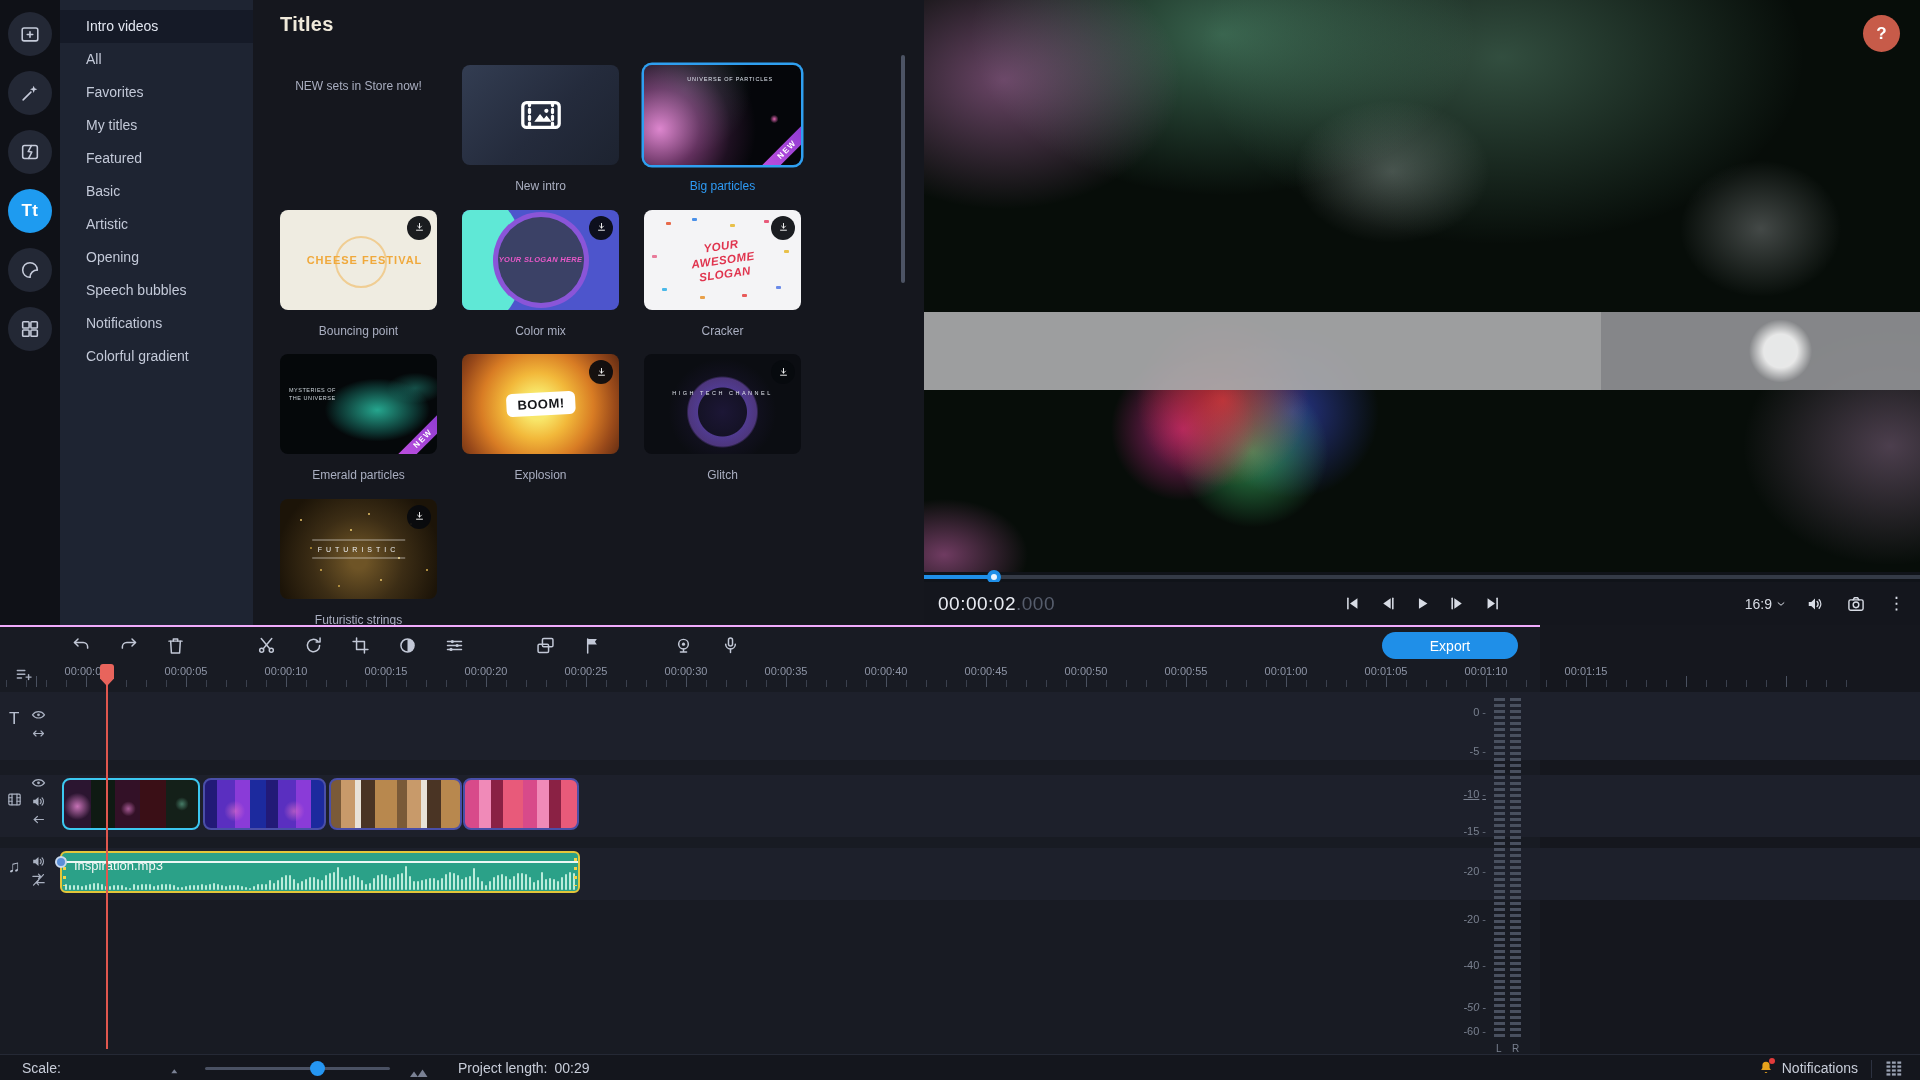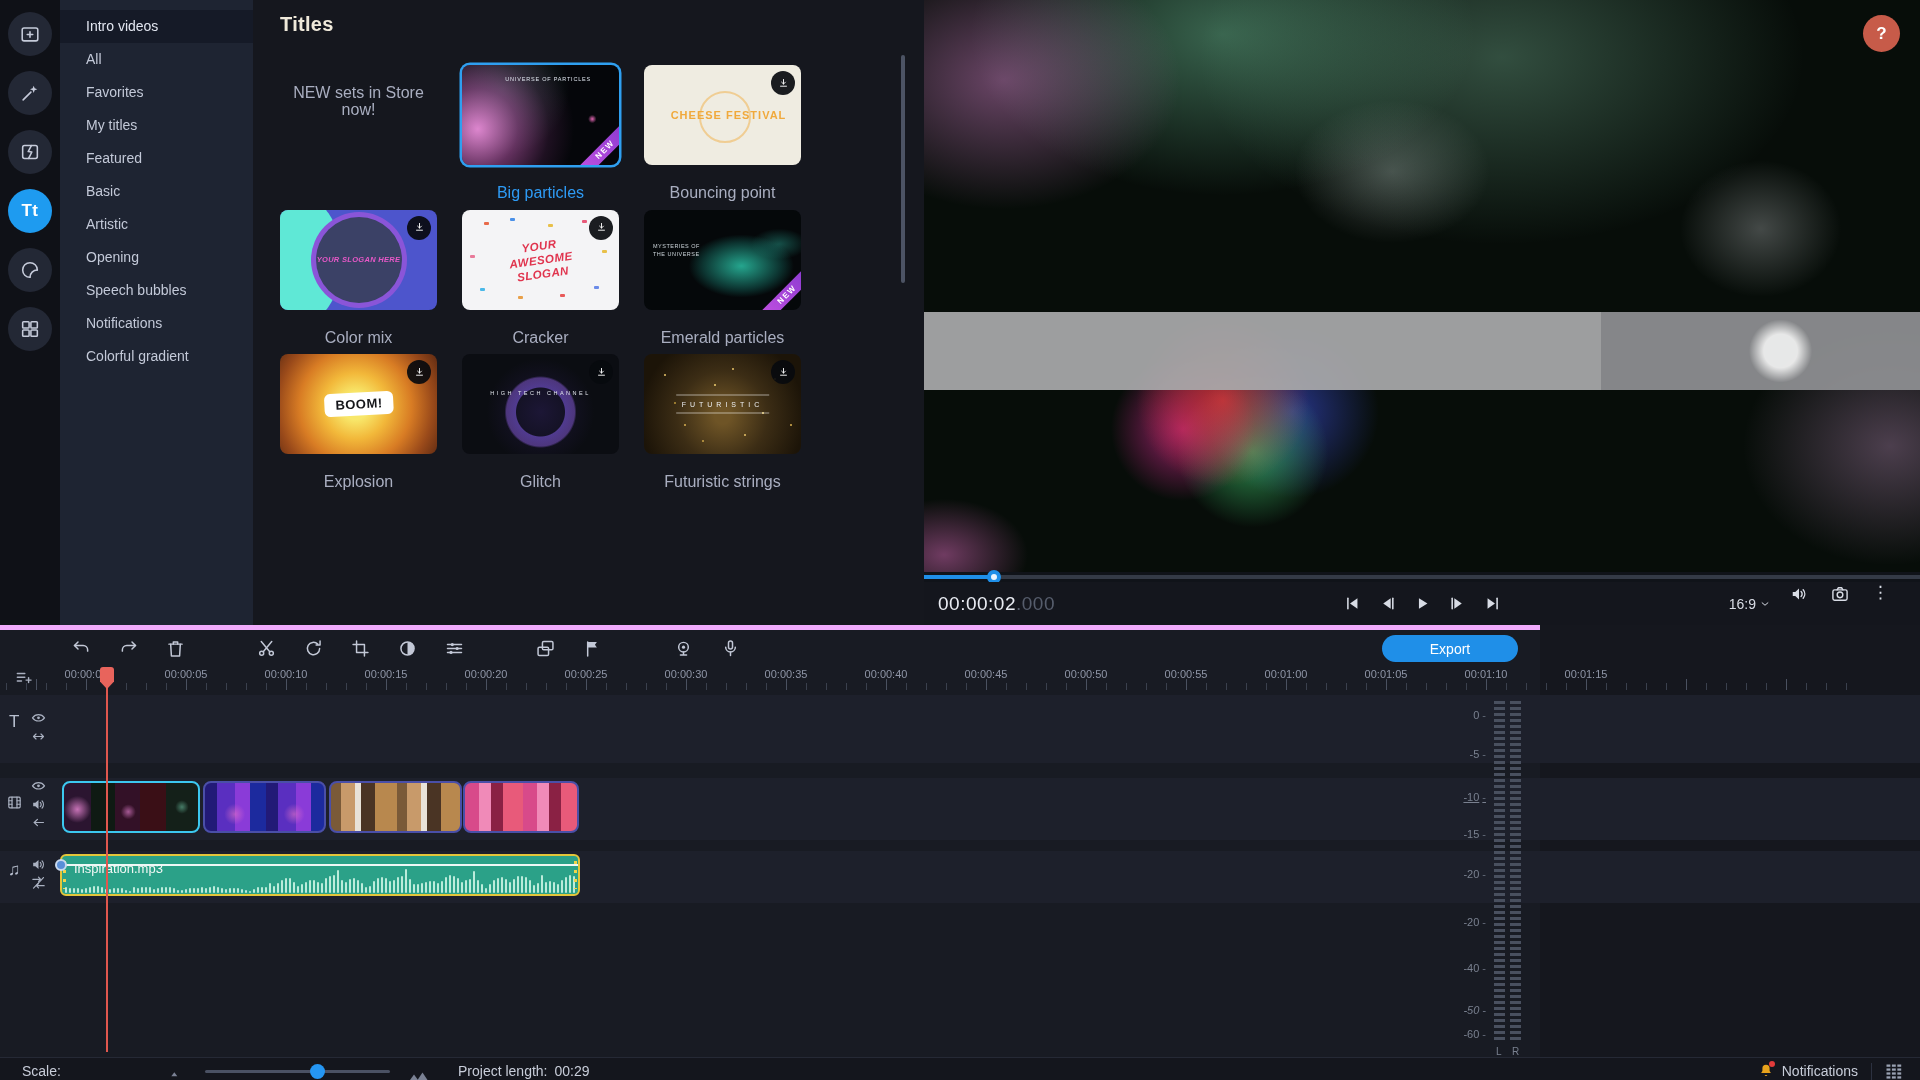--- a/index.html
+++ b/index.html
@@ -18,21 +18,21 @@
   #catpanel{position:absolute;left:60px;top:0;width:193px;height:625px;background:#1e2432;padding-top:10px}
   .cat-item{height:33px;line-height:33px;padding-left:26px;font-size:14px;color:#c3c9d8;cursor:pointer;white-space:nowrap}
   .cat-item.selected{background:#151a27;color:#e2e6f0}
 
   
   #grid-area{position:absolute;left:253px;top:0;width:671px;height:625px;background:#15171e;overflow:hidden}
   #titles-header{position:absolute;left:27px;top:13px;font-size:20px;font-weight:bold;color:#efe9da;letter-spacing:.3px}
   #cards{position:absolute;left:27px;top:65px;display:grid;grid-template-columns:repeat(3,157px);column-gap:25px;grid-auto-rows:144.5px}
   .card{width:157px;cursor:pointer}
   .thumb{width:157px;height:100px;border-radius:8px;position:relative;overflow:hidden;background:#20242e}
-  .card-label{margin-top:19px;text-align:center;font-size:16px;line-height:17px;color:#a9aec0}
+  .card-label{margin-top:13px;text-align:center;font-size:12px;line-height:17px;color:#a9aec0}
   .card.selected .thumb{box-shadow:0 0 0 2.5px #2f9ff0}
   .card.selected .card-label{color:#2e9bf5}
   .dl-badge{position:absolute;top:6px;right:6px;width:24px;height:24px;border-radius:50%;background:rgba(8,10,14,.92);color:#fff;display:flex;align-items:center;justify-content:center;z-index:4}
   .dl-badge svg{width:13px;height:13px}
   .ribbon{position:absolute;right:-19px;bottom:9px;width:66px;transform:rotate(-45deg);background:linear-gradient(90deg,#c050e0,#8a3ad0);color:#fff;font-size:8px;font-weight:bold;letter-spacing:1.5px;text-align:center;padding:2px 0;z-index:3}
   #grid-scrollbar{position:absolute;left:648px;top:55px;width:4px;height:228px;background:#4c5364;border-radius:2px;cursor:pointer}
 
   
   .thumb-vhs{background:radial-gradient(circle at 50% 45%,#39306b 0%,#241c4a 42%,#13102a 74%,#0b0a1a 100%)}
   .thumb-vhs::before{content:"";position:absolute;inset:0;background:
@@ -116,29 +116,29 @@
   #help-btn{position:absolute;right:20px;top:15px;width:37px;height:37px;border-radius:50%;background:#c75b49;color:#fff;font-size:17px;font-weight:bold;display:flex;align-items:center;justify-content:center;cursor:pointer}
   #seekbar{position:absolute;left:0;top:575px;width:996px;height:4px;background:#343a46;cursor:pointer}
   #seek-progress{height:100%;background:#1f8fe8}
   #seek-handle{position:absolute;top:-5px;width:14px;height:14px;border-radius:50%;background:#eaf4fd;border:4px solid #1f8fe8;cursor:pointer}
   #pv-controls{position:absolute;left:0;top:582px;width:996px;height:43px;background:#14161d;display:flex;align-items:center}
   #timecode{margin-left:14px;font-size:19px;color:#e9ecf3;letter-spacing:.5px}
   #timecode .ms{color:#565d6c}
   #playback{position:absolute;left:50%;transform:translateX(-50%);display:flex;gap:9px;align-items:center}
   .pb-btn{width:26px;height:26px;display:flex;align-items:center;justify-content:center;color:#d8dce5;cursor:pointer}
   .pb-btn svg{width:17px;height:17px}
-  #pv-right{position:absolute;right:28px;top:0;height:43px;display:flex;gap:17px;color:#d8dce5}
+  #pv-right{position:absolute;right:12px;top:0;height:43px;display:flex;align-items:center;gap:17px;color:#d8dce5}
   #aspect{display:flex;align-items:center;gap:4px;font-size:14px;cursor:pointer}
   #aspect svg{width:10px;height:10px}
   .pv-icon{width:24px;height:24px;display:flex;align-items:center;justify-content:center;cursor:pointer}
   .pv-icon svg{width:20px;height:20px}
   #pv-dots{font-size:17px;letter-spacing:0;cursor:pointer;padding:0 3px}
 
   
-  #timeline{position:absolute;left:0;top:625px;width:1540px;height:455px;background:#181b23;border-top:5px solid #f0abfc}
+  #timeline{position:absolute;left:0;top:625px;width:1540px;height:455px;background:#181b23;border-top:2px solid #f0abfc}
   #tl-toolbar{position:absolute;left:66px;top:0;height:36px;display:flex;align-items:center;gap:17px;color:#c2c8d6}
   .tb-btn{width:30px;height:28px;display:flex;align-items:center;justify-content:center;cursor:pointer}
   .tb-btn svg{width:21px;height:21px}
   .tb-gap{margin-left:44px}
   #export-btn{position:absolute;right:22px;top:5px;width:136px;height:27px;border-radius:14px;background:#1f8fe8;color:#fff;font-size:14px;display:flex;align-items:center;justify-content:center;cursor:pointer}
   #add-track{position:absolute;left:14px;top:38px;width:22px;height:22px;color:#a9b0c0;cursor:pointer}
   #add-track svg{width:20px;height:20px}
 
   #ruler{position:absolute;left:0;top:36px;width:1920px;height:24px;cursor:pointer}
   .ruler-label{position:absolute;top:2px;transform:translateX(-50%);font-size:11px;color:#8e95a6;white-space:nowrap}
@@ -263,20 +263,33 @@
       <div class="cat-item">Speech bubbles</div>
       <div class="cat-item">Notifications</div>
       <div class="cat-item">Colorful gradient</div>
     </div>
 
   <div id="grid-area">
     <div id="titles-header">Titles</div>
     <div id="cards">
         <div class="card">
           <div class="card-label">NEW sets in Store now!</div>
+        </div>
+        <div class="card">
+          <div class="thumb thumb-new-intro">
+            <span style="display: flex;">
+              <svg viewBox="0 0 24 24" fill="none" stroke="currentColor" stroke-width="1.7" stroke-linecap="round" stroke-linejoin="round">
+                <rect x="2.5" y="5.5" width="19" height="13" rx="2"></rect>
+                <path d="M6 5.5v13M18 5.5v13" stroke-dasharray="1.6 2"></path>
+                <path d="M8.5 15.5l3-4 2 2.4 1.4-1.7 2.6 3.3z" fill="currentColor" stroke="none"></path>
+                <circle cx="14.8" cy="9.8" r="1.1" fill="currentColor" stroke="none"></circle>
+              </svg>
+            </span>
+          </div>
+          <div class="card-label">New intro</div>
         </div>
         <div class="card selected">
           <div class="thumb thumb-big-particles">
             <span class="t1">UNIVERSE OF PARTICLES</span>
             <div class="ribbon">NEW</div>
           </div>
           <div class="card-label">Big particles</div>
         </div>
         <div class="card">
           <div class="thumb thumb-bouncing-point">

